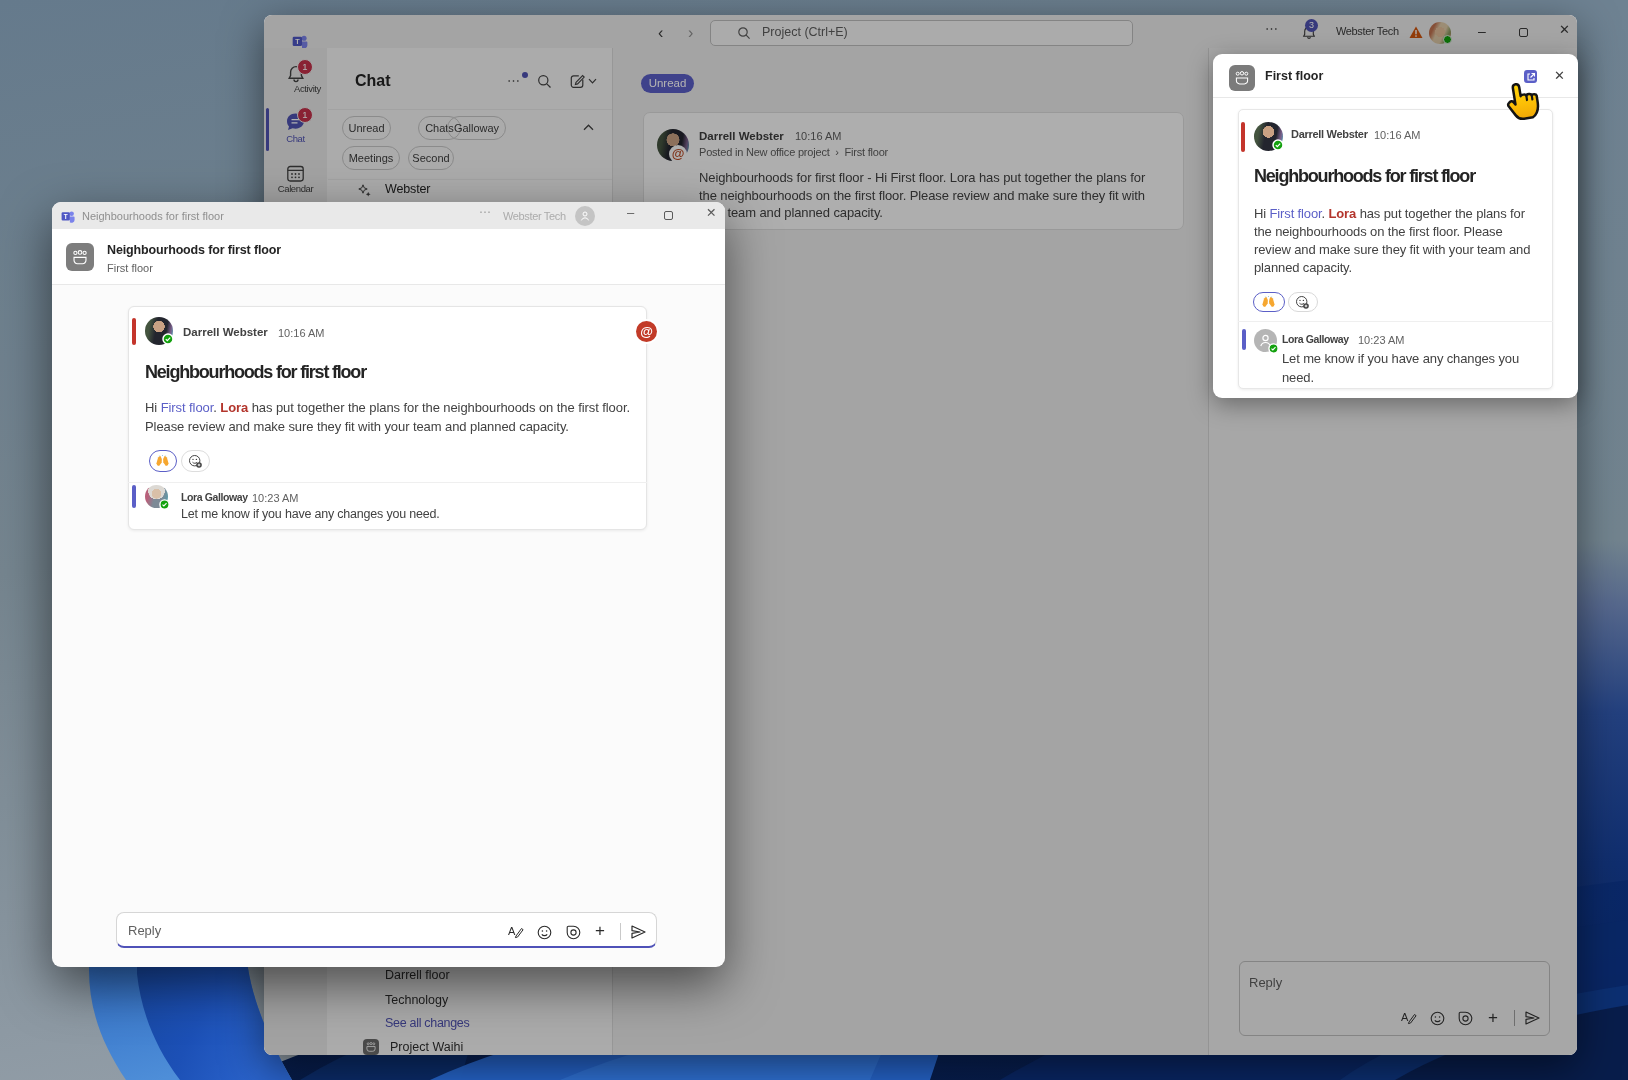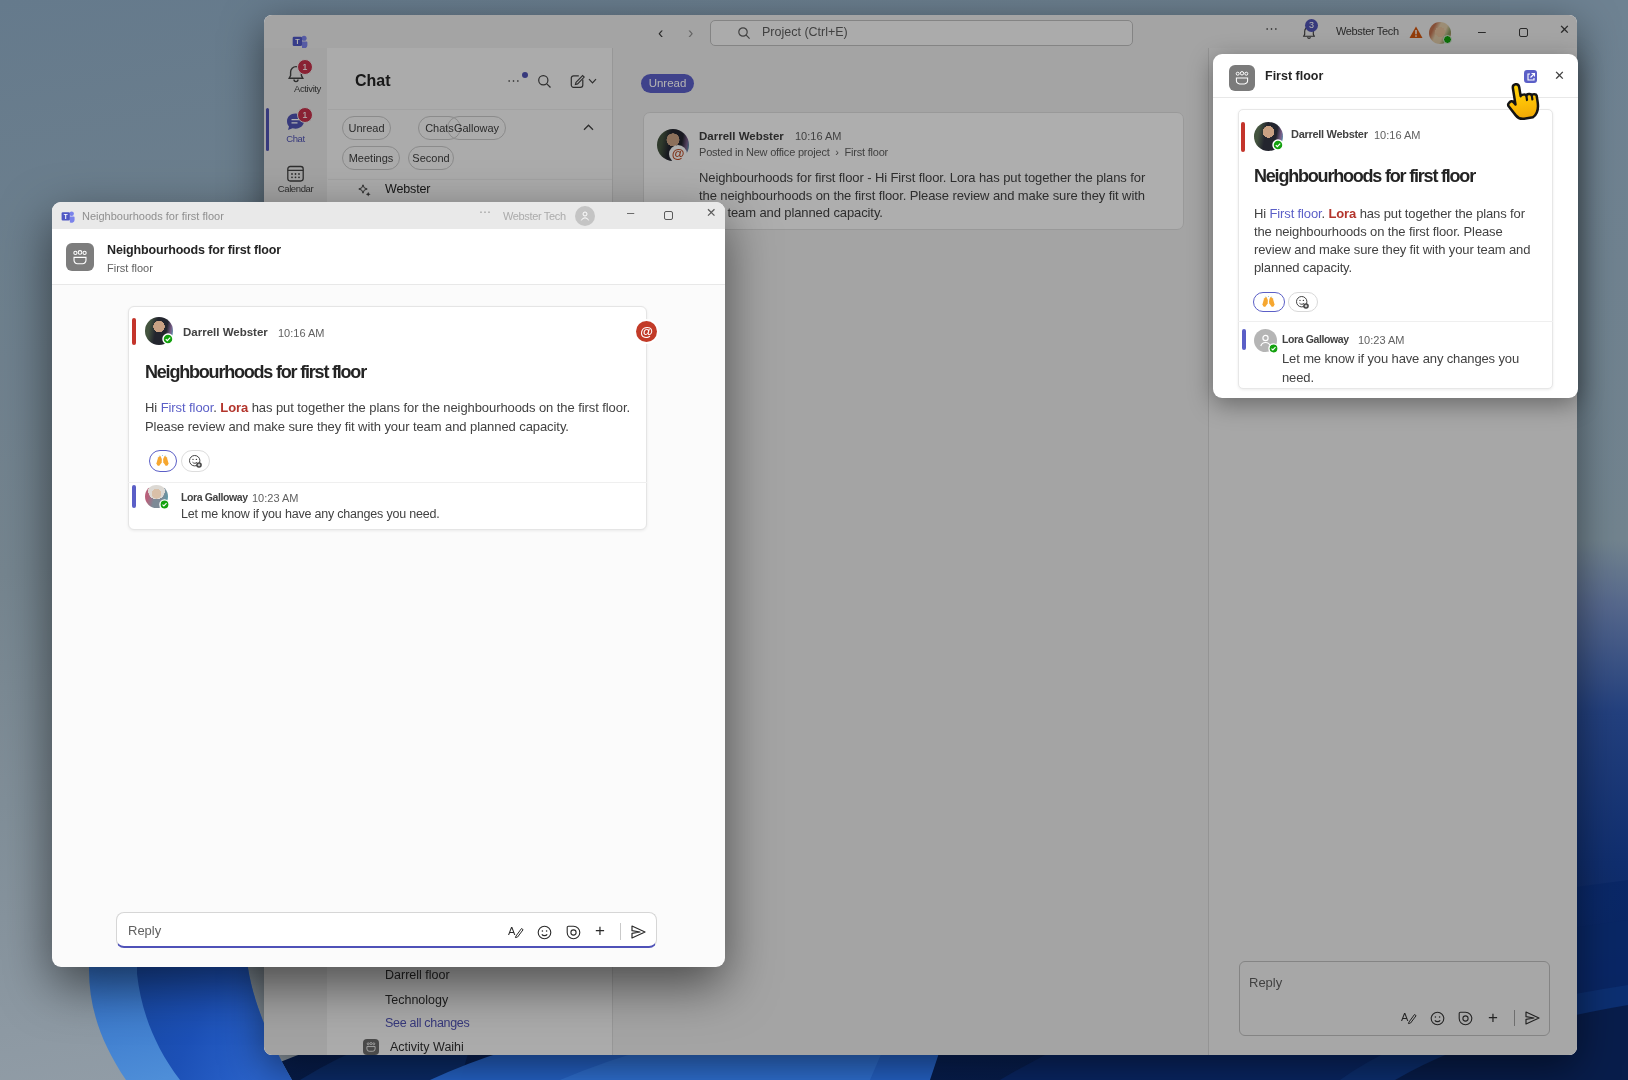--- a/index.html
+++ b/index.html
@@ -163,21 +163,21 @@
   <div class="abs" style="left:121px;top:953px;font-size:12.5px;color:#2f2f2f;">Darrell floor</div>
   <div class="abs" style="left:121px;top:978px;font-size:12.5px;color:#2f2f2f;">Technology</div>
   <div class="abs" style="left:121px;top:1001px;font-size:12.5px;letter-spacing:-0.3px;color:#4f52b2;">See all changes</div>
   <div class="abs" style="left:99px;top:1024px;width:16px;height:16px;border-radius:4px;background:#6b6b6b;"></div>
   <svg class="abs" style="left:101px;top:1027px" width="12" height="10" viewBox="0 0 13 11">
     <circle cx="3.4" cy="2" r="1.1" fill="none" stroke="#fff" stroke-width="0.8"></circle>
     <circle cx="6.5" cy="1.7" r="1.2" fill="none" stroke="#fff" stroke-width="0.8"></circle>
     <circle cx="9.6" cy="2" r="1.1" fill="none" stroke="#fff" stroke-width="0.8"></circle>
     <path d="M2 5 h9 v2.6 a2.6 2.6 0 0 1 -2.6 2.6 h-3.8 A2.6 2.6 0 0 1 2 7.6 z" fill="none" stroke="#fff" stroke-width="0.9"></path>
   </svg>
-  <div class="abs" style="left:126px;top:1025px;font-size:12.5px;color:#2f2f2f;">Activity Waihi</div>
+  <div class="abs" style="left:126px;top:1025px;font-size:12.5px;color:#2f2f2f;">Project Waihi</div>
 
   <div class="abs" style="left:377px;top:59px;width:53px;height:19px;border-radius:10px;background:#5b5fc7;color:#fff;font-size:11.5px;text-align:center;line-height:19px;">Unread</div>
   <div class="abs" style="left:379px;top:97px;width:541px;height:118px;background:#fafafa;border:1px solid #dcdcdc;border-radius:7px;box-sizing:border-box;"></div>
   <div class="abs" style="left:393px;top:114px;width:32px;height:32px;border-radius:50%;background:radial-gradient(circle at 50% 34%,#c9a183 0 24%,rgba(0,0,0,0) 25%),linear-gradient(100deg,#44543f 0 18%,#23252e 40% 72%,#7a5f8a 86%,#3fb6c4 100%);overflow:hidden;"></div>
   <div class="abs" style="left:405px;top:130px;width:18px;height:18px;border-radius:50%;background:#fafafa;color:#b84a26;font-size:13px;font-weight:bold;text-align:center;line-height:18px;">@</div>
   <div class="abs" style="left:435px;top:115px;font-size:11.5px;font-weight:600;color:#3d3d3d;">Darrell Webster</div>
   <div class="abs" style="left:531px;top:115px;font-size:11px;color:#5d5d5d;">10:16 AM</div>
   <div class="abs" style="left:435px;top:131px;font-size:11px;letter-spacing:-0.2px;color:#5d5d5d;">Posted in New office project &nbsp;›&nbsp; First floor</div>
   <div class="abs" style="left:435px;top:154px;font-size:13px;letter-spacing:-0.1px;color:#424242;line-height:17.5px;width:458px;">Neighbourhoods for first floor - Hi First floor. Lora has put together the plans for the neighbourhoods on the first floor. Please review and make sure they fit with your team and planned capacity.</div>
 

